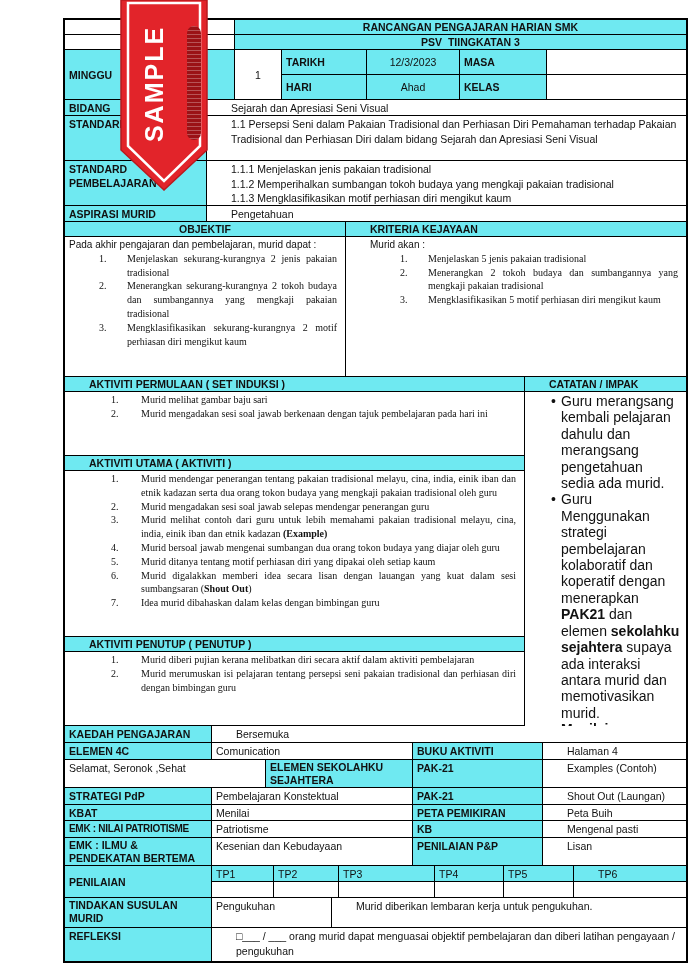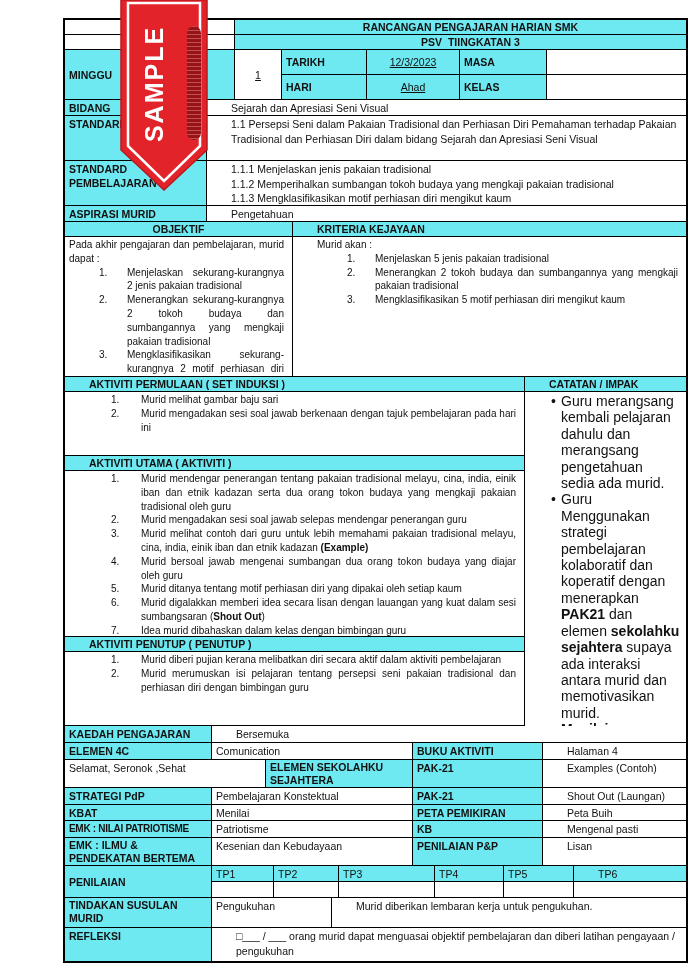--- a/index.html
+++ b/index.html
@@ -9,38 +9,38 @@
        display:flex;flex-direction:column;background:#fff;}
   .row{display:flex;align-items:stretch;flex:none;}
   .c{border-right:1px solid #000;border-bottom:1px solid #000;box-sizing:border-box;
      padding:1px 4px;overflow:hidden;font-size:10.5px;line-height:14px;flex:none;}
   .last{border-right:none;}
   .nobb{border-bottom:none;}
   .cyan{background:#6FE9F1;}
   .bold{font-weight:bold;}
   .ctr{text-align:center;}
   .vc{display:flex;align-items:center;}
-  .vcc{display:flex;align-items:center;justify-content:center;text-decoration:underline;}
+  .vcc{display:flex;align-items:center;justify-content:center;}
   .fx{flex:1 1 auto;width:auto;padding-left:24px;}
   .stack{flex:1 1 auto;display:flex;flex-direction:column;padding:0;border:none;box-sizing:border-box;overflow:hidden;}
   .stackw{flex:none;display:flex;flex-direction:column;padding:0;border:none;box-sizing:border-box;overflow:hidden;}
   .pre{white-space:pre-line;}
   .pres{white-space:pre;}
   .tight{font-size:10px;letter-spacing:-0.3px;}
   
   .h15{height:15px}.h16{height:16px}.h17{height:17px}.h25{height:25px}.h28{height:28px}
   .h30{height:30px}.h32{height:32px}.h33{height:33px}.h45{height:45px}.h50{height:50px}
   .h64{height:64px}.h74{height:74px}.h140{height:140px}.h166{height:166px}.h349{height:349px}
   
   .w170{width:170px}.w47{width:47px}.w85{width:85px}.w93{width:93px}.w87{width:87px}
-  .w142{width:142px}.w269{width:228px}.w460{width:460px}.w147{width:147px}.w183{width:201px}
+  .w142{width:142px}.w269{width:281px}.w460{width:460px}.w147{width:147px}.w183{width:201px}
   .w130{width:130px}.w115{width:120px}
   .w62{width:62px}.w65{width:65px}.w96{width:96px}.w69{width:69px}.w70{width:70px}
   
-  ol.num{margin:0;padding:0;list-style:none;counter-reset:n;}
+  ol.num{margin:0;padding:0;list-style:none;counter-reset:n;font-family:Liberation Serif, serif;}
   ol.num li{counter-increment:n;position:relative;padding-left:52px;font-size:10px;
             line-height:13.8px;text-align:justify;padding-right:4px;}
   ol.num li::before{content:counter(n) ".";position:absolute;left:22px;}
   .twocol ol.num li{padding-left:58px;}
   .twocol ol.num li::before{left:30px;}
   .intro{font-size:10px;line-height:13.8px;text-align:justify;padding-right:4px;}
   ul.dots{margin:0;padding:0 2px 0 2px;list-style:none;}
   ul.dots li{position:relative;padding-left:10px;font-size:14px;line-height:16.4px;}
   ul.dots li::before{content:"\2022";position:absolute;left:0;}
   .hdrbar{font-weight:bold;font-size:10.5px;line-height:13px;}

